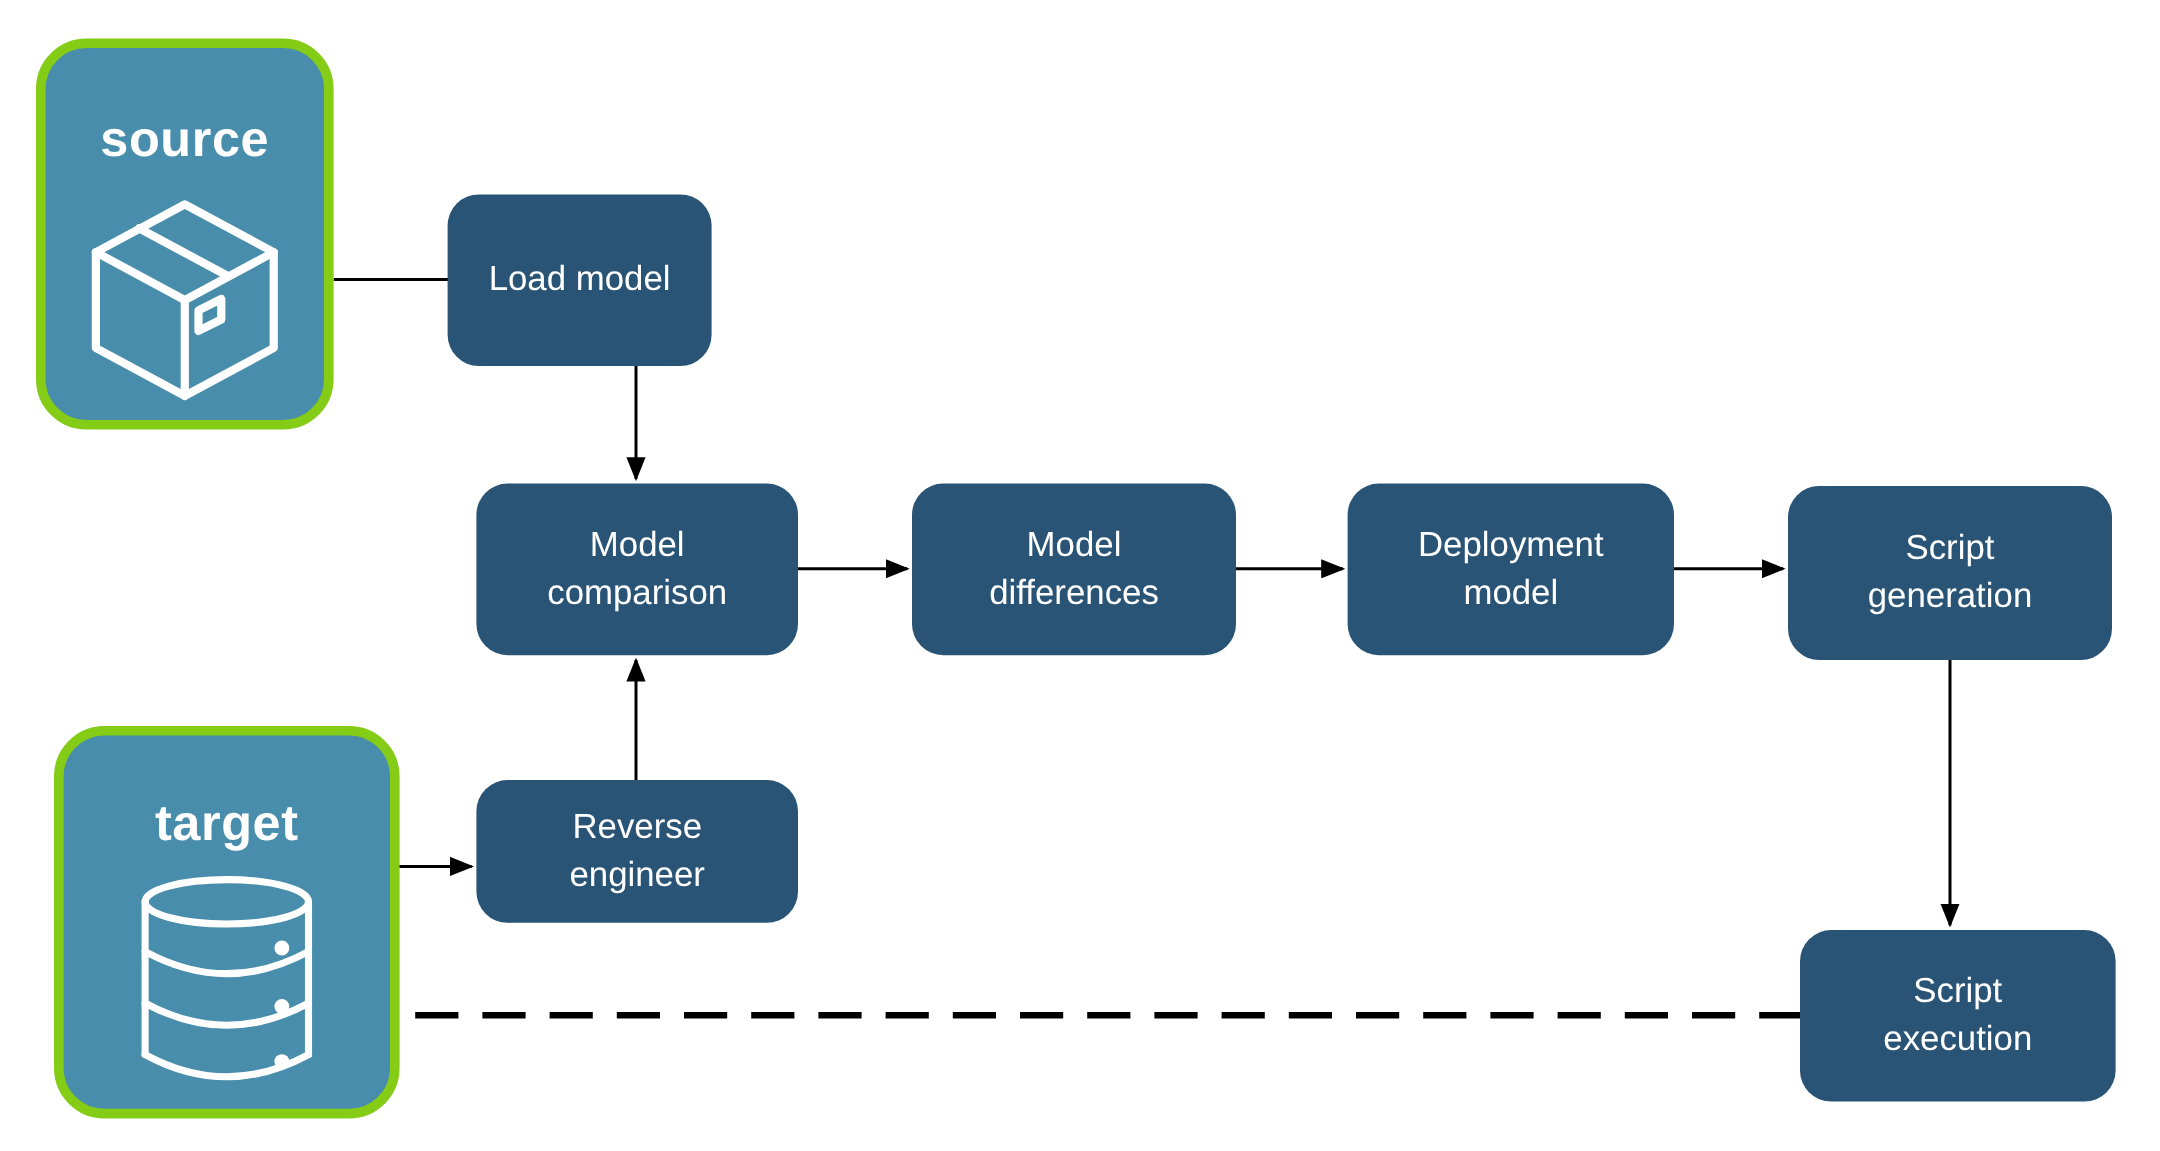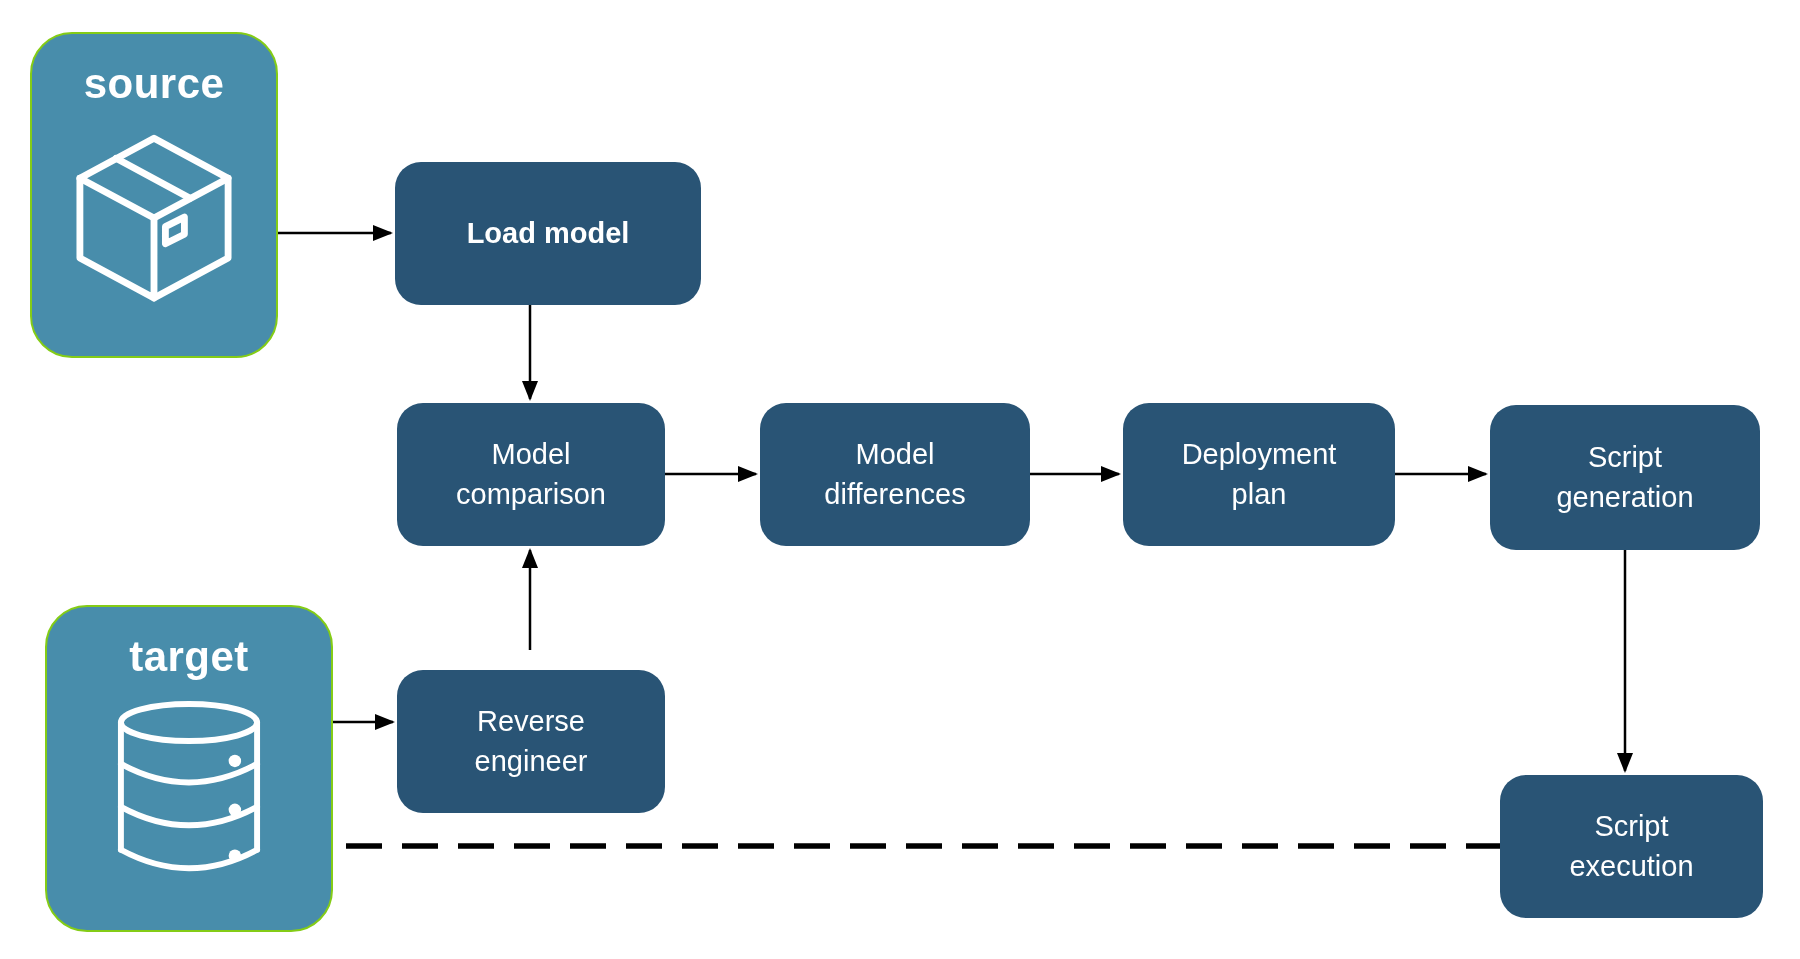--- a/index.html
+++ b/index.html
@@ -13,26 +13,27 @@
   }
   .edges {
     position: absolute;
     left: 0; top: 0;
     width: 1800px; height: 959px;
     pointer-events: none;
   }
   .entity {
     position: absolute;
     background: #488DAB;
-    border: 2px solid #84cc16;
+    border: 8px solid #84cc16;
     border-radius: 42px;
     box-sizing: border-box;
     display: flex;
     flex-direction: column;
     align-items: center;
+    justify-content: flex-end;
   }
   .entity-label {
     margin-top: 26px;
     color: #ffffff;
     font-size: 42px;
     font-weight: bold;
     letter-spacing: 0.5px;
   }
   .entity-icon {
     margin-top: 14px;
@@ -99,45 +100,45 @@
       <path d="M96,15 L96,101"></path>
       <path d="M4,43 Q50,68 96,43"></path>
       <path d="M4,72 Q50,97 96,72"></path>
       <path d="M4,101 Q50,126 96,101"></path>
       <circle cx="81" cy="41" r="4.2" fill="#ffffff" stroke="none"></circle>
       <circle cx="81" cy="74" r="4.2" fill="#ffffff" stroke="none"></circle>
       <circle cx="81" cy="105" r="4.2" fill="#ffffff" stroke="none"></circle>
     </svg>
   </div>
 
-  <div class="node" style="left:395px; top:162px; width:306px; height:143px;font-weight:bold;">
+  <div class="node" style="left:373px; top:162px; width:220px; height:143px;">
     <div class="node-label">Load model</div>
   </div>
 
   <div class="node" style="left:397px; top:403px; width:268px; height:143px;">
     <div class="node-label">Model
 comparison</div>
   </div>
 
   <div class="node" style="left:760px; top:403px; width:270px; height:143px;">
     <div class="node-label">Model
 differences</div>
   </div>
 
   <div class="node" style="left:1123px; top:403px; width:272px; height:143px;">
     <div class="node-label">Deployment
-plan</div>
+model</div>
   </div>
 
   <div class="node" style="left:1490px; top:405px; width:270px; height:145px;">
     <div class="node-label">Script
 generation</div>
   </div>
 
-  <div class="node" style="left:397px; top:670px; width:268px; height:143px;justify-content:center;">
+  <div class="node" style="left:397px; top:650px; width:268px; height:119px;justify-content:center;">
     <div class="node-label">Reverse
 engineer</div>
   </div>
 
   <div class="node" style="left:1500px; top:775px; width:263px; height:143px;">
     <div class="node-label">Script
 execution</div>
   </div>
 
 </div>

